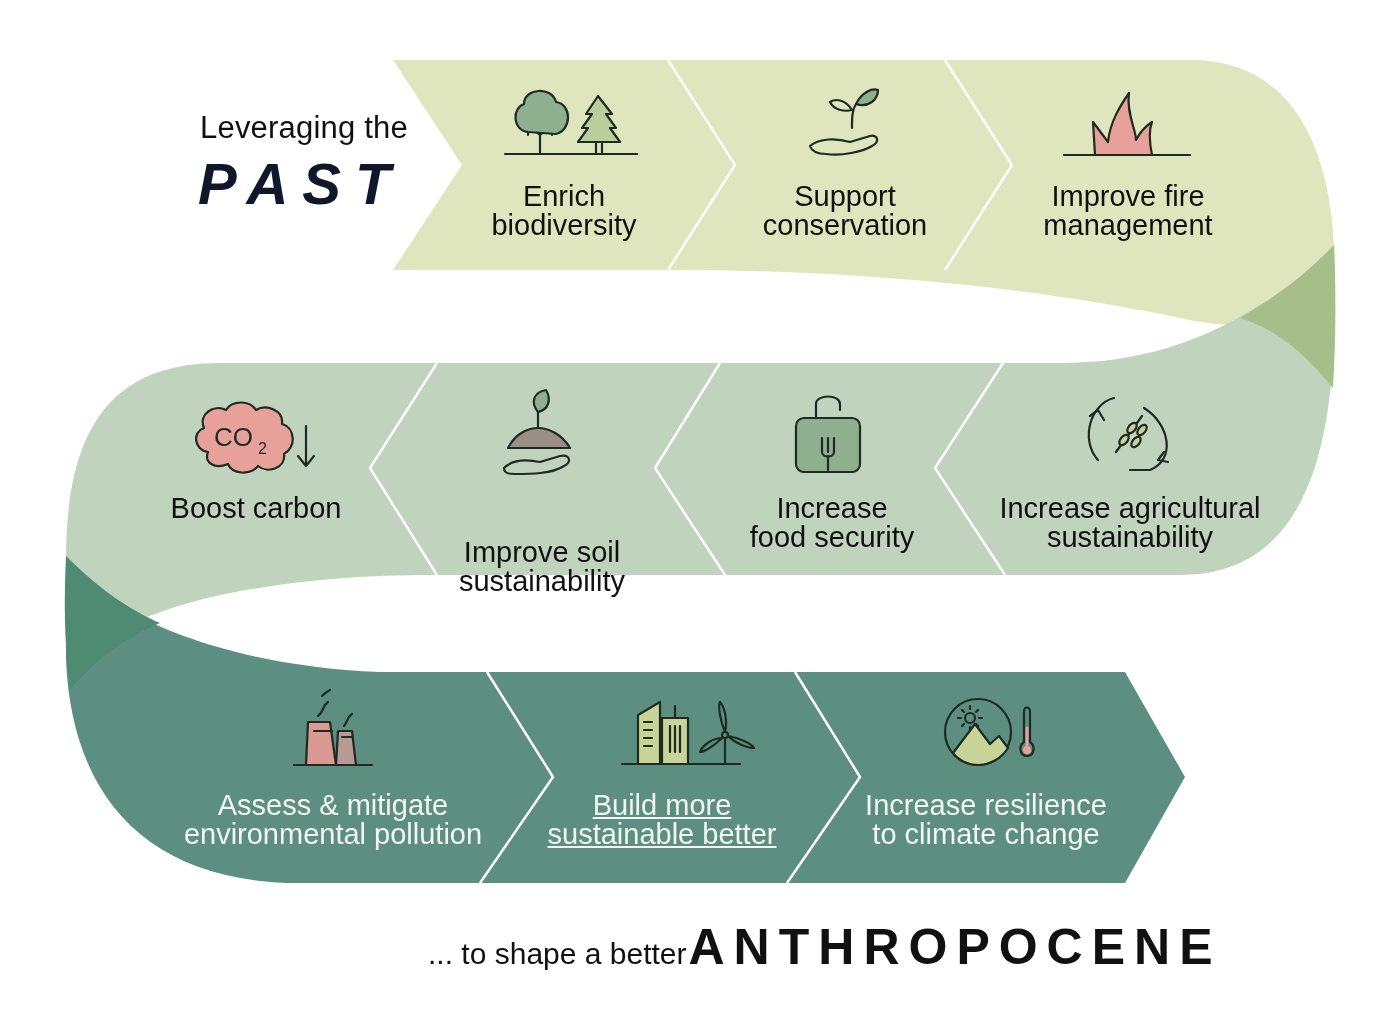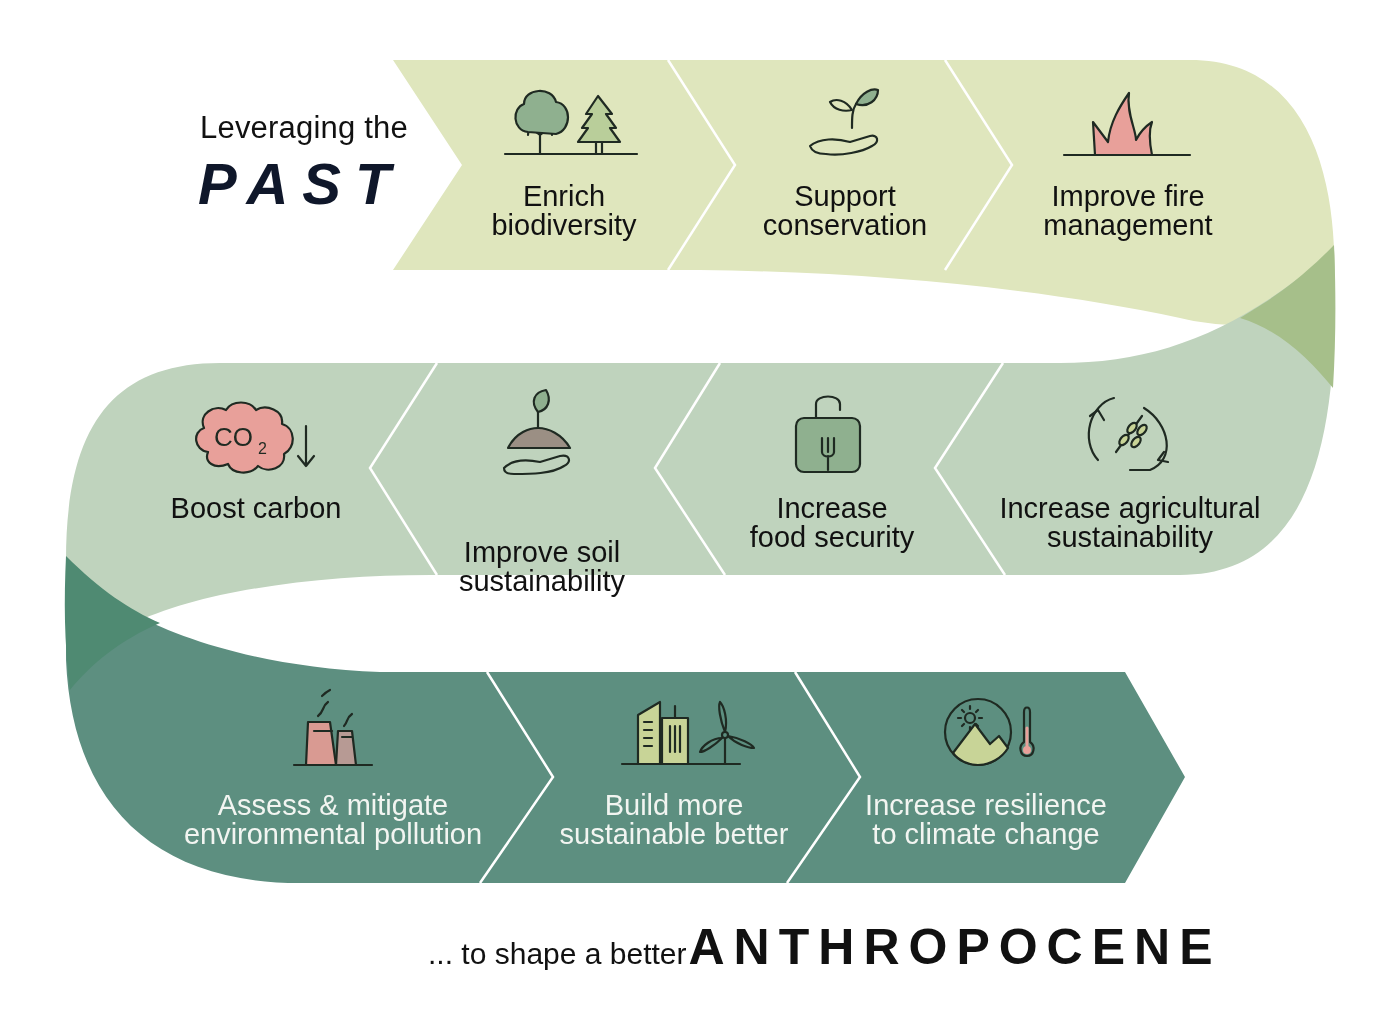--- a/index.html
+++ b/index.html
@@ -163,21 +163,21 @@
   <div>sustainability</div>
 </div>
 <div class="step dark" style="left:106px;top:494px;">
   <div>Boost carbon</div>
 </div>
 
 <div class="step light" style="left:183px;top:791px;">
   <div>Assess &amp; mitigate</div>
   <div>environmental pollution</div>
 </div>
-<div class="step light" style="left:524px;top:791px;">
+<div class="step light" style="left:512px;top:791px;text-decoration:underline;">
   <div>Build more</div>
   <div>sustainable better</div>
 </div>
 <div class="step light" style="left:836px;top:791px;">
   <div>Increase resilience</div>
   <div>to climate change</div>
 </div>
 
 <div class="footer">
   <span class="lead">... to shape a better</span><span class="big">ANTHROPOCENE</span>

